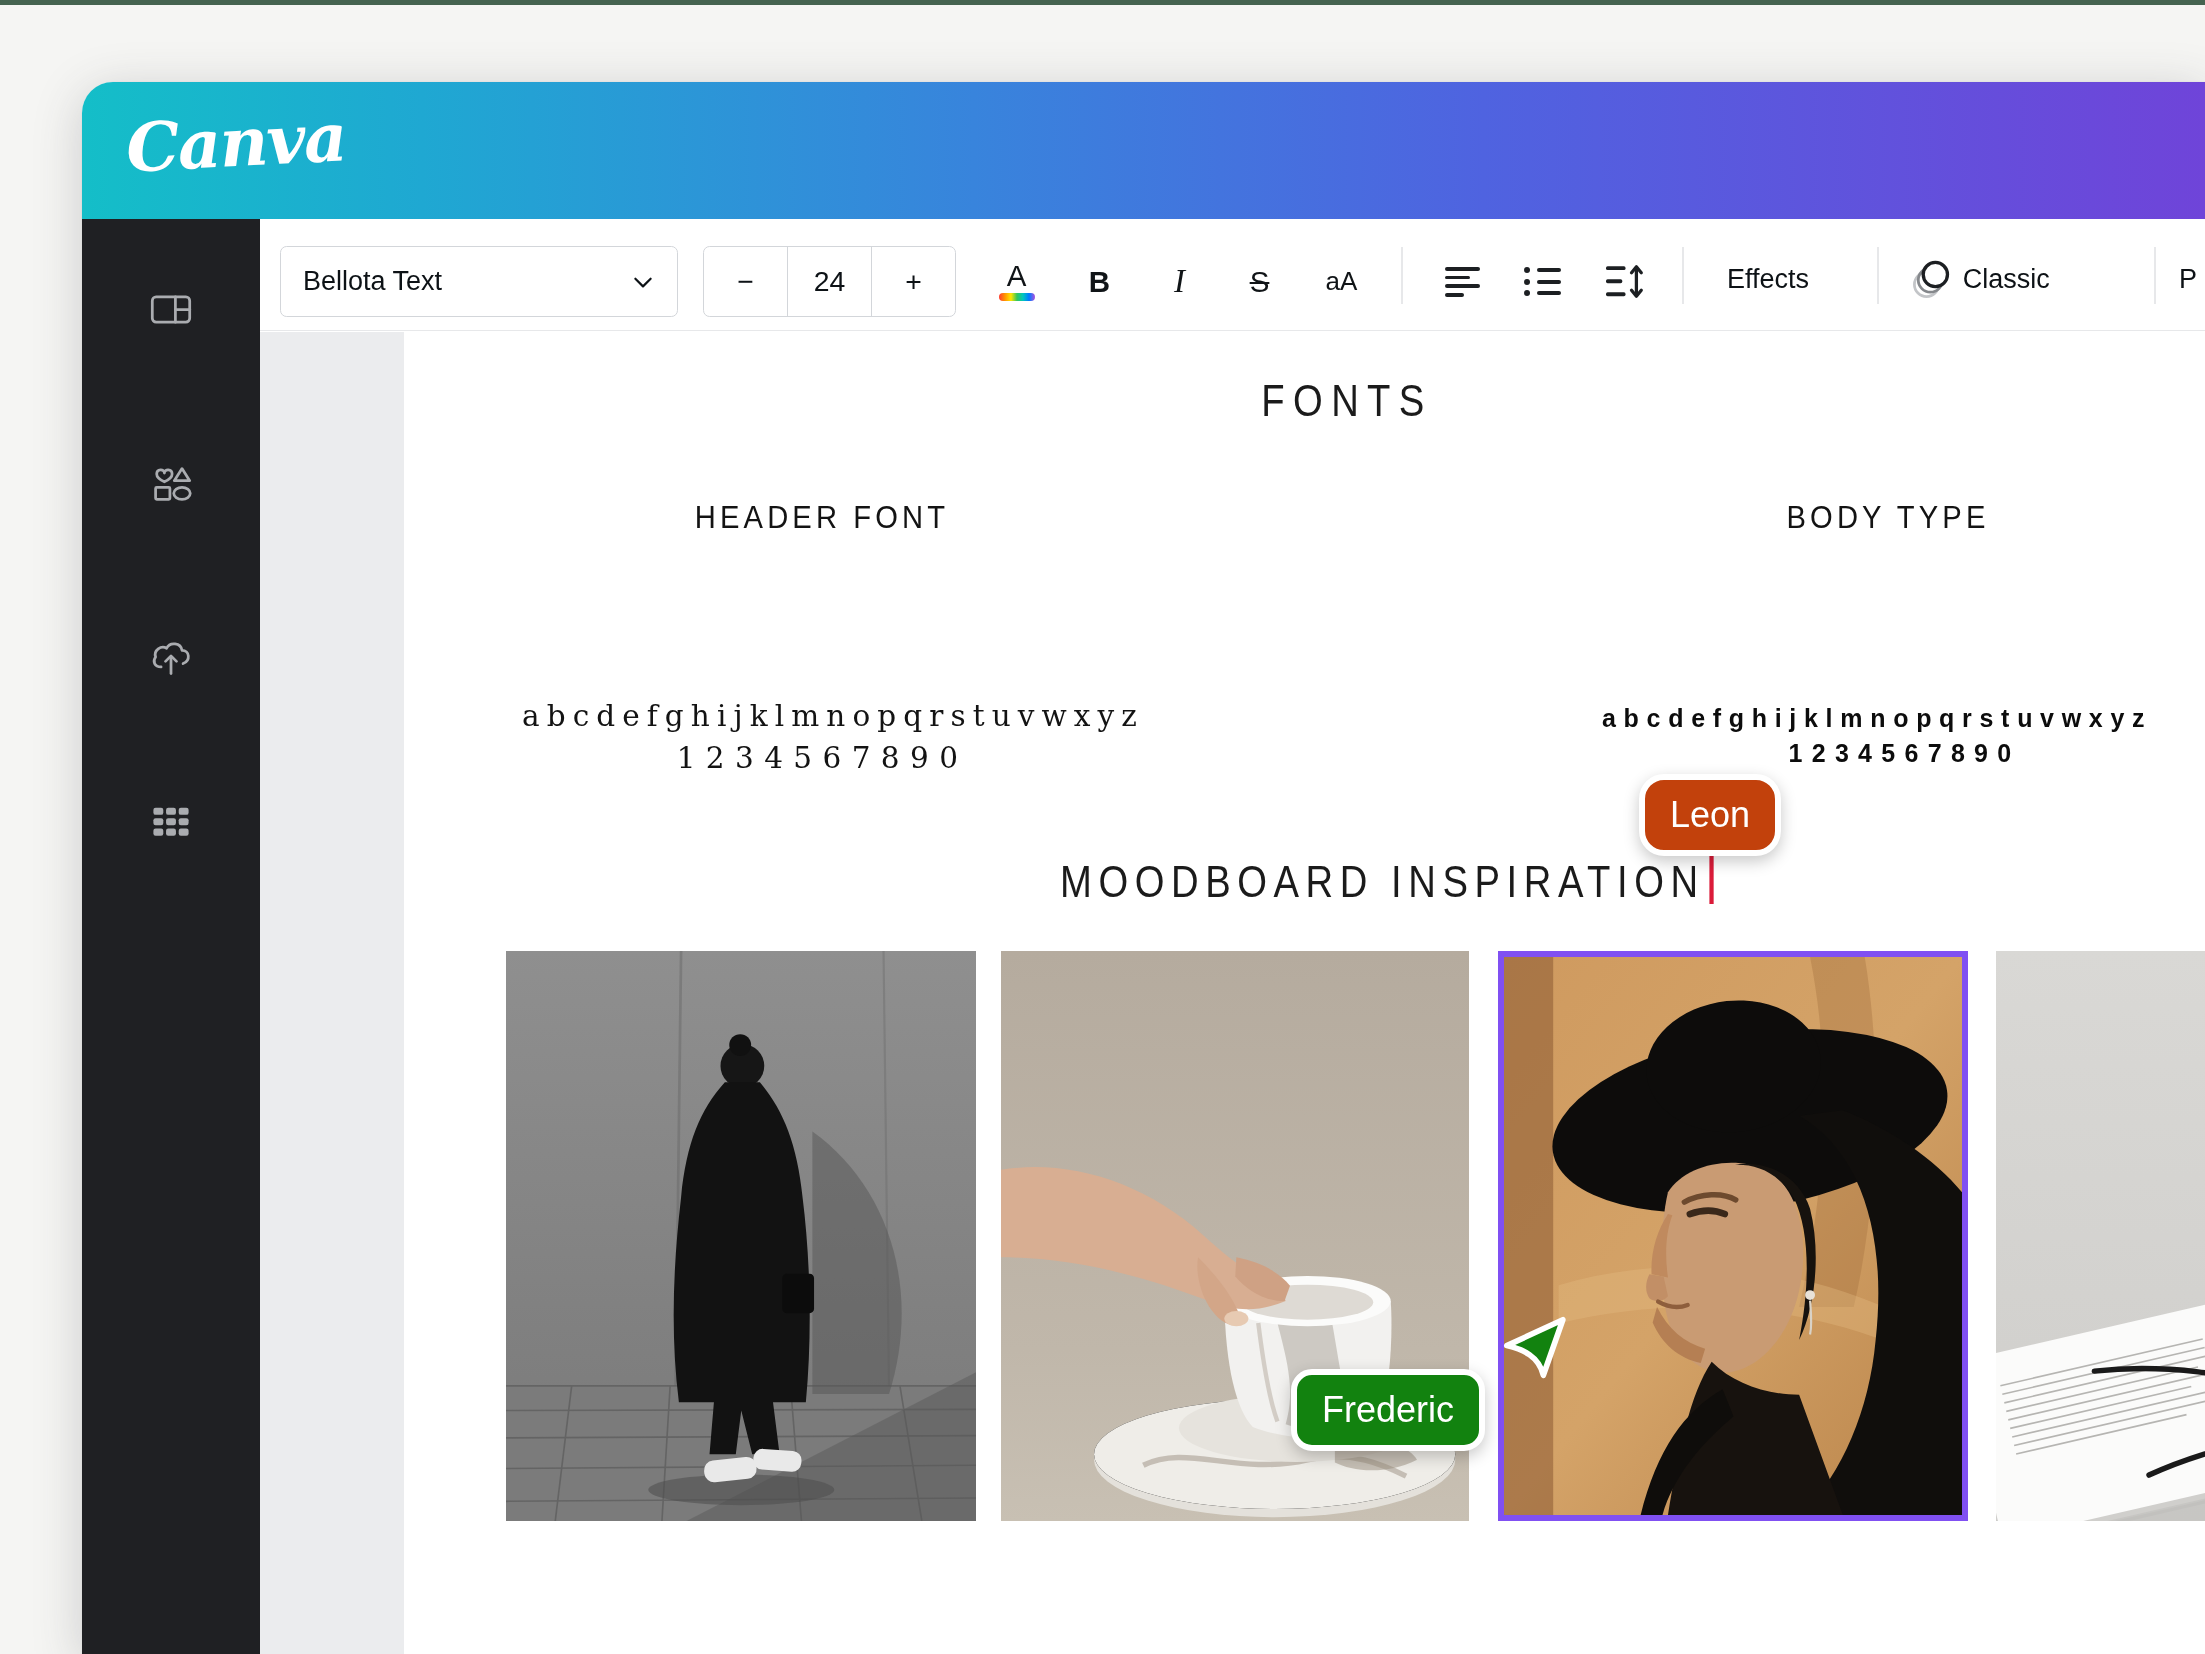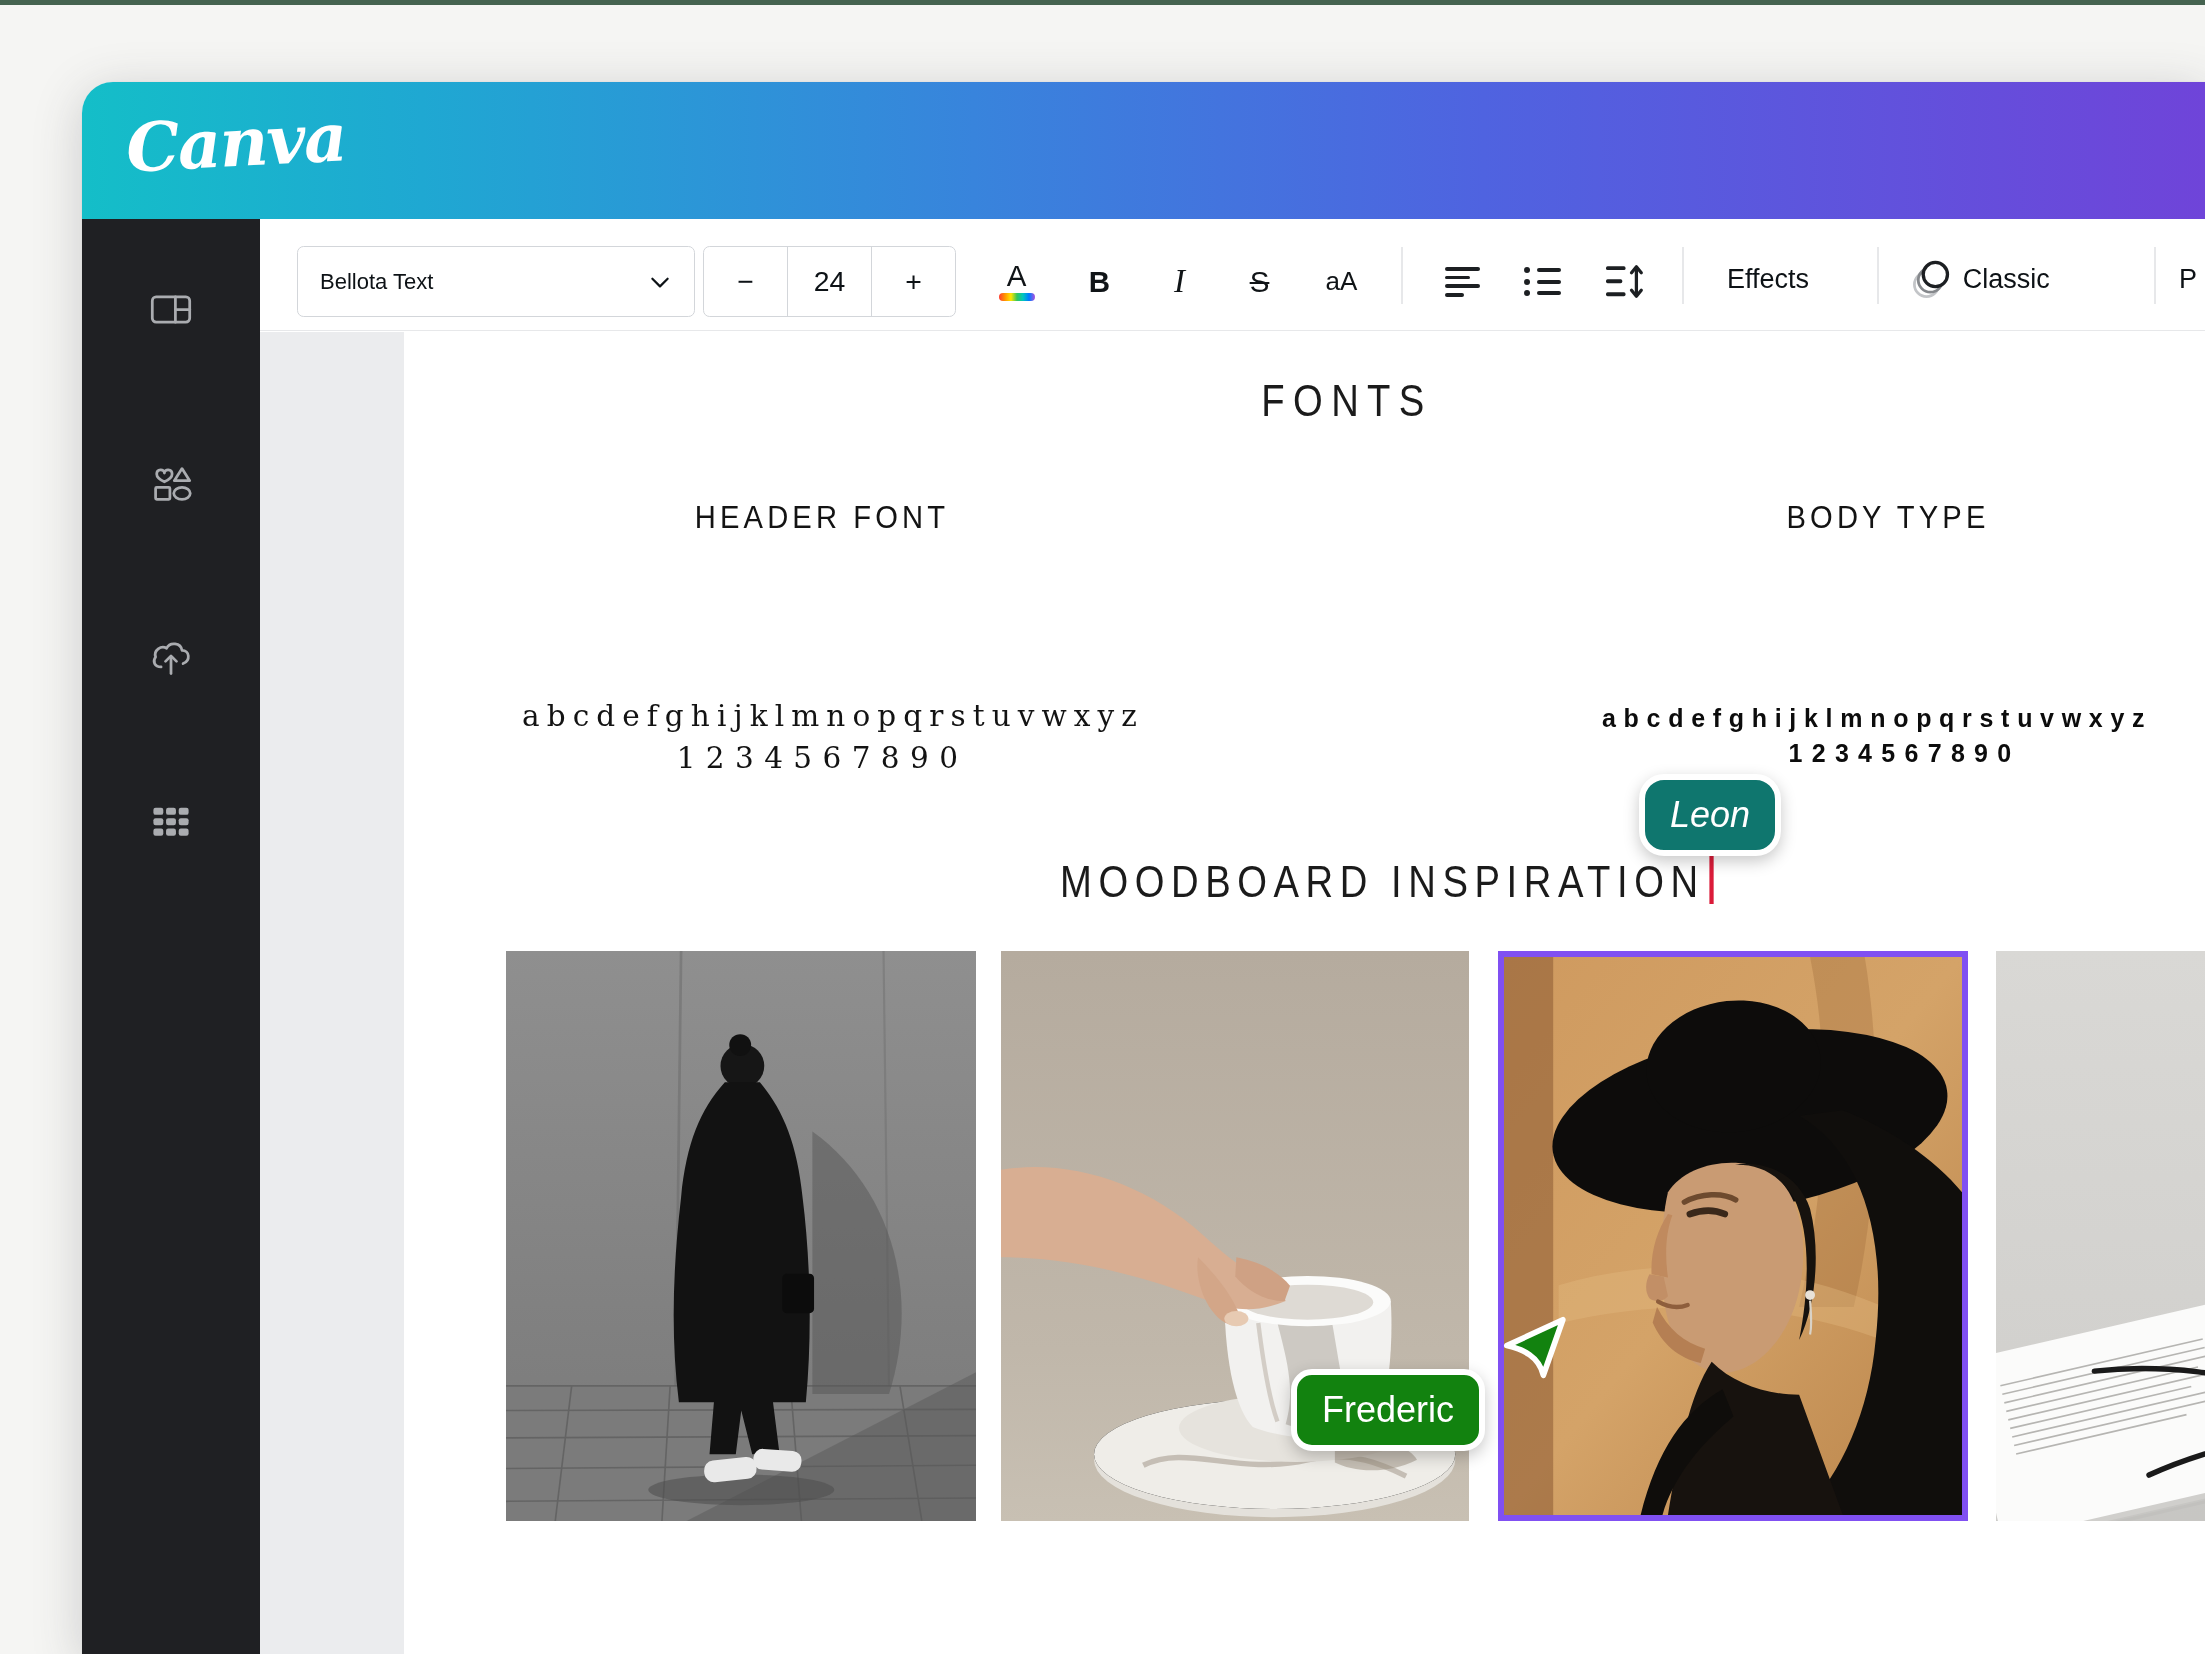--- a/index.html
+++ b/index.html
@@ -40,22 +40,22 @@
   .side-icon .filled { fill:#aaacb0; stroke:none; }
 
   
   .main { position:absolute; left:178px; top:137px; width:1945px; height:1435px; }
   .toolbar {
     position:absolute; left:0; top:0; width:100%; height:112px; background:#fff;
     border-bottom:1.6px solid #e7e8ea;
   }
   .tb-abs { position:absolute; top:27px; height:71px; display:flex; align-items:center; }
   .font-box {
-    left:37px; width:398px; border:1.4px solid #d3d6da; border-radius:6.6px;
-    padding:0 22px; justify-content:space-between; font-size:22px; color:#0d1216; cursor:pointer; background:#fff;
+    left:20px; width:398px; border:1.4px solid #d3d6da; border-radius:6.6px;
+    padding:0 22px; justify-content:space-between; font-size:27px; color:#0d1216; cursor:pointer; background:#fff;
   }
   .stepper {
     left:443px; width:253px; border:1.4px solid #d3d6da; border-radius:6.6px; background:#fff;
   }
   .stepper > div { flex:1; height:100%; display:flex; align-items:center; justify-content:center; font-size:28.4px; color:#0d1216; cursor:pointer; }
   .stepper > div + div { border-left:1.4px solid #d3d6da; }
   .tb-btn {
     position:absolute; top:28.4px; width:61px; height:69px; border-radius:6.6px;
     display:flex; flex-direction:column; align-items:center; justify-content:center;
     font-size:29.5px; color:#101417; cursor:pointer;
@@ -111,21 +111,21 @@
   .img1 { left:102px; width:470px; }
   .img2 { left:597px; width:468px; }
   .img3 { left:1094px; width:470px; border:6px solid #8050f2; }
   .img4 { left:1592px; width:470px; }
 
   .collab-badge {
     position:absolute; color:#fff; font-size:36px;
     padding:14.2px 25px; border-radius:25px; border:6px solid #ffffff;
     box-shadow:0 5.5px 16.4px rgba(0,0,0,.22); white-space:nowrap; z-index:5;
   }
-  .badge-leon { left:1235px; top:442px; background:#0f766e;font-style:italic; }
+  .badge-leon { left:1235px; top:442px; background:#c2410c; }
   .badge-frederic { left:887px; top:1037px; background:#12820f;border-radius:21px; }
   .collab-cursor { position:absolute; left:1099px; top:984px; width:63px; height:63px; z-index:4; }
 </style>
 </head>
 <body>
 
 <div class="top-strip"></div>
 
 <div class="window">
 

